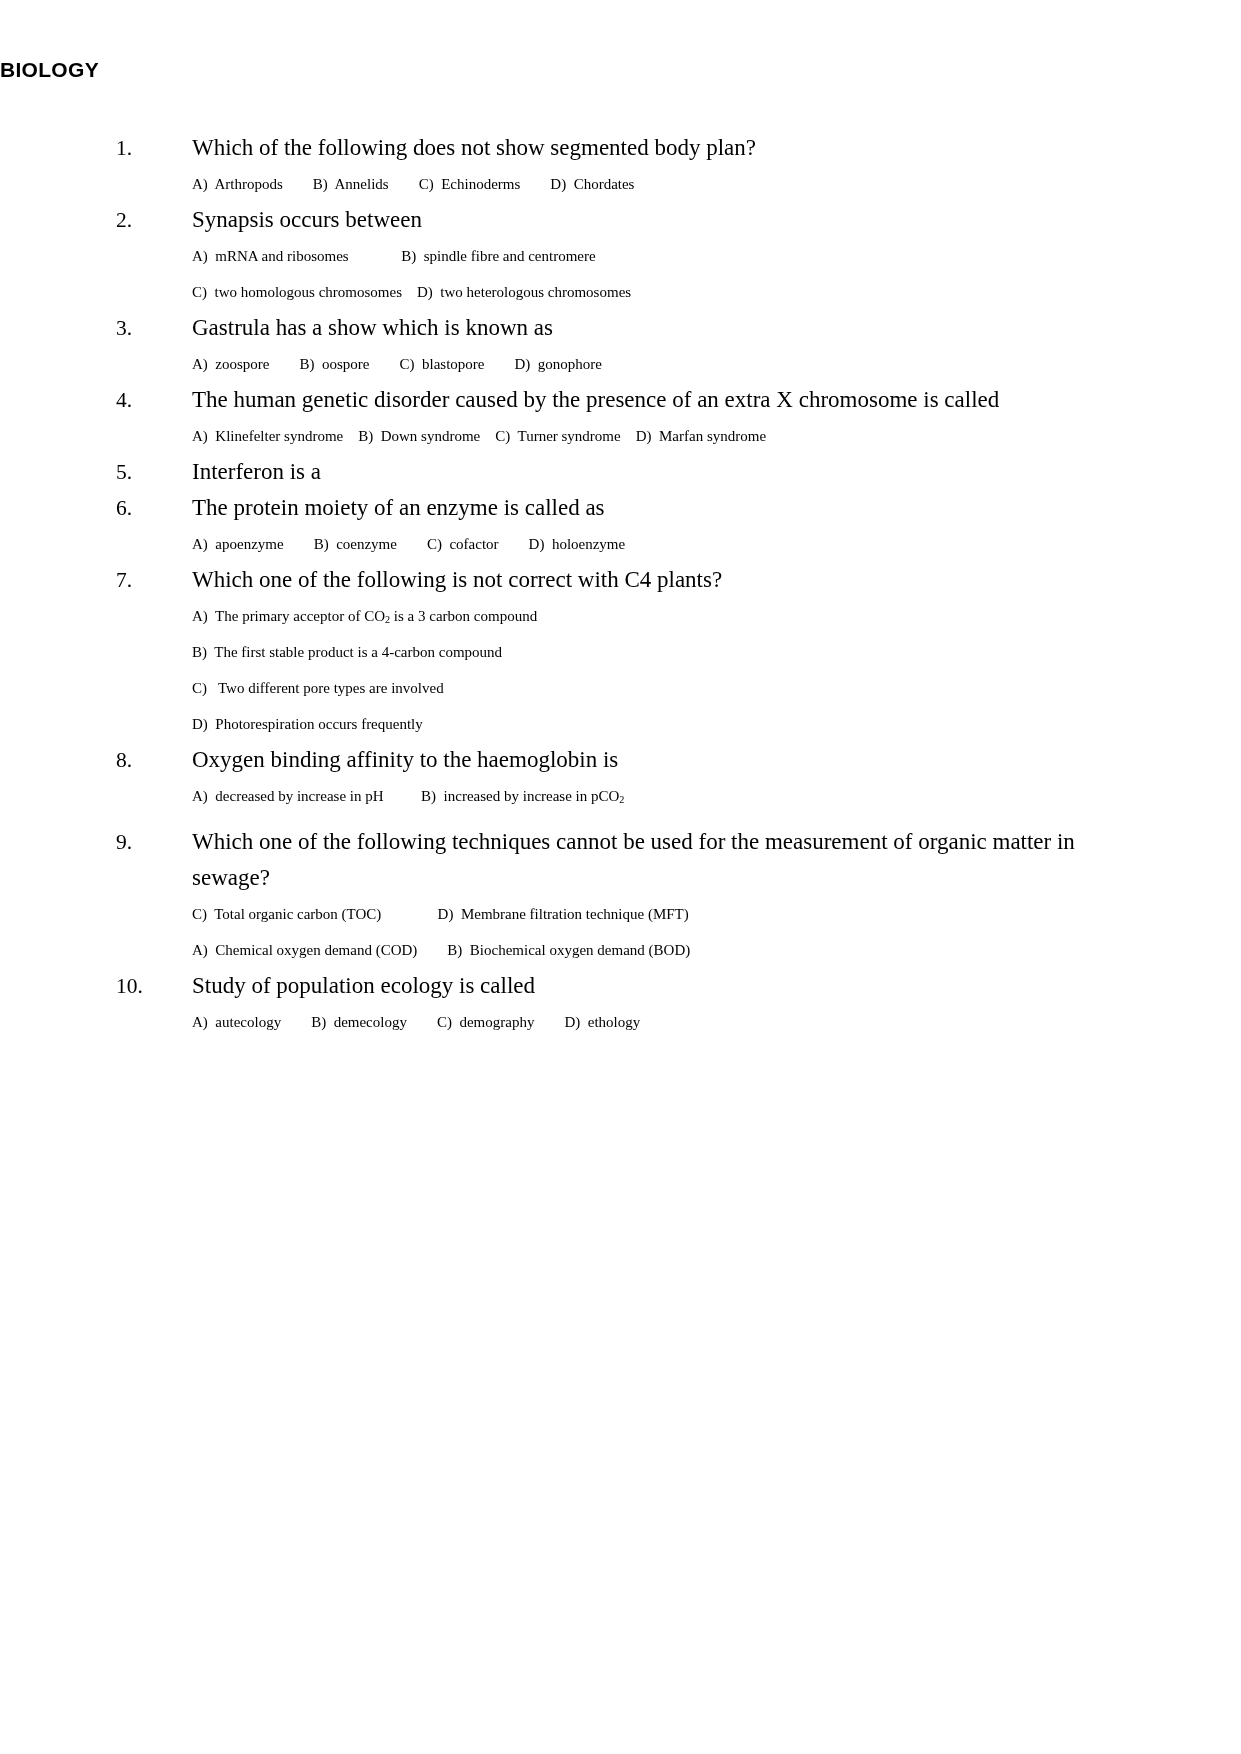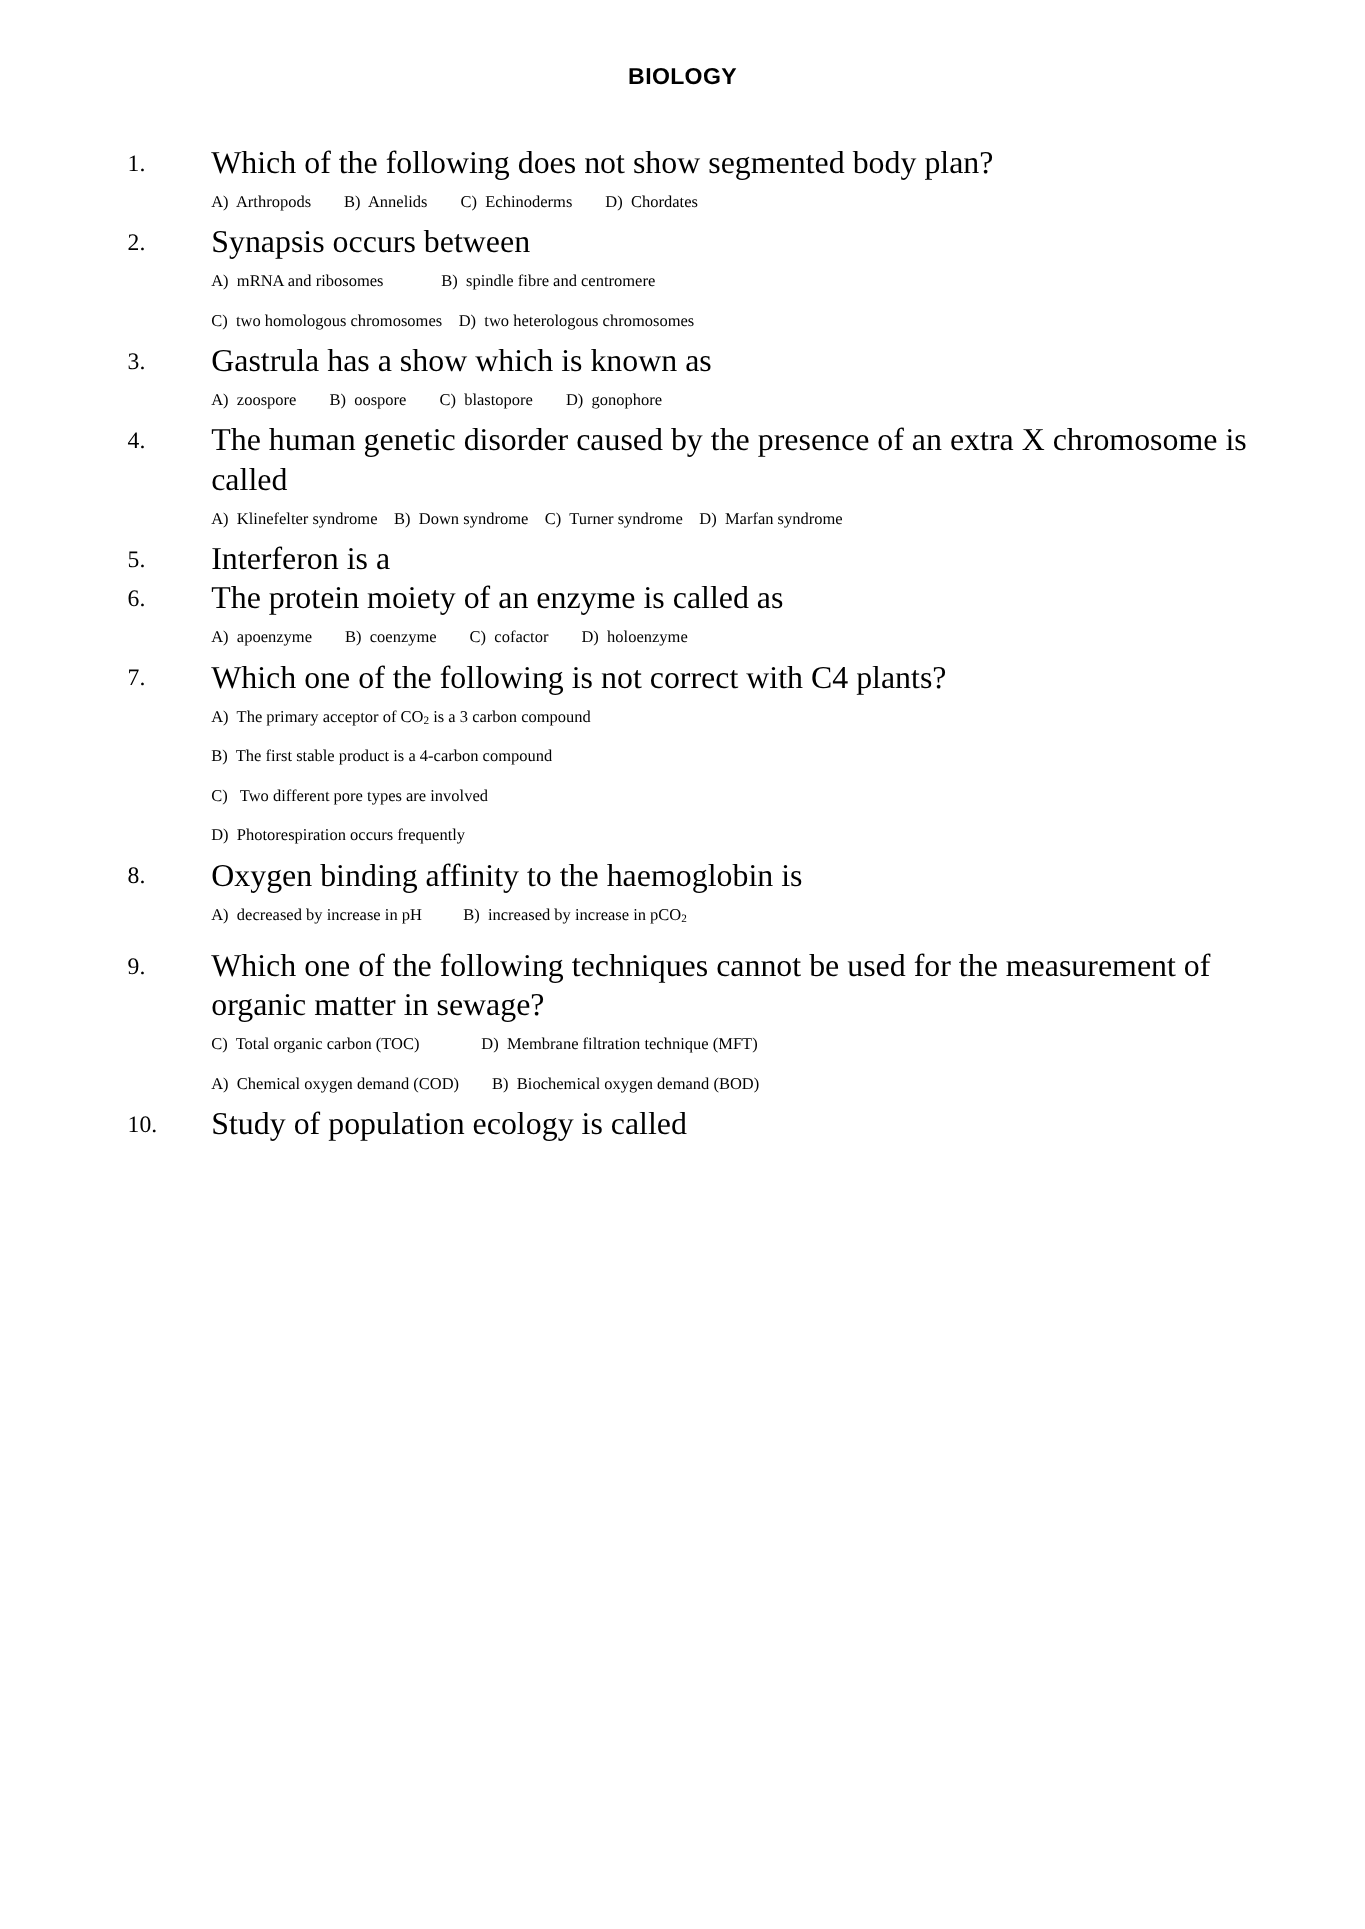--- a/index.html
+++ b/index.html
@@ -16,21 +16,21 @@
     overflow: hidden;
   }
   .page {
     width: 1241px;
     height: 1754px;
     box-sizing: border-box;
     padding: 0;
     position: relative;
   }
   .doc-title {
-    text-align: center;
+    text-align: left;
     font-family: "Liberation Sans", "DejaVu Sans", sans-serif;
     font-weight: bold;
     font-size: 21px;
     letter-spacing: 0.3px;
     margin: 0;
     padding-top: 58px;
   }
   .questions {
     margin-top: 48px;
     padding-left: 116px;
@@ -46,21 +46,21 @@
     line-height: 36px;
   }
   .q-num {
     width: 76px;
     flex: 0 0 76px;
     font-size: 21.5px;
     line-height: 36px;
   }
   .q-text {
     flex: 1 1 auto;
-    font-size: 29px;
+    font-size: 23px;
     line-height: 36px;
   }
   .opt-row {
     margin-left: 76px;
     font-size: 15px;
     line-height: 36px;
     white-space: pre;
   }
   sub {
     font-size: 0.68em;
@@ -154,16 +154,17 @@
       </div>
       <div class="opt-row">C)  Total organic carbon (TOC)               D)  Membrane filtration technique (MFT)</div>
       <div class="opt-row">A)  Chemical oxygen demand (COD)        B)  Biochemical oxygen demand (BOD)</div>
     </div>
 
     <div class="q-block">
       <div class="q-row">
         <span class="q-num">10.</span>
         <span class="q-text">Study of population ecology is called</span>
       </div>
+      <div class="opt-row">A)  autecology        B)  demecology        C)  demography        D)  ethology</div>
     </div>
 
   </div>
 </div>
 
 </body></html>

